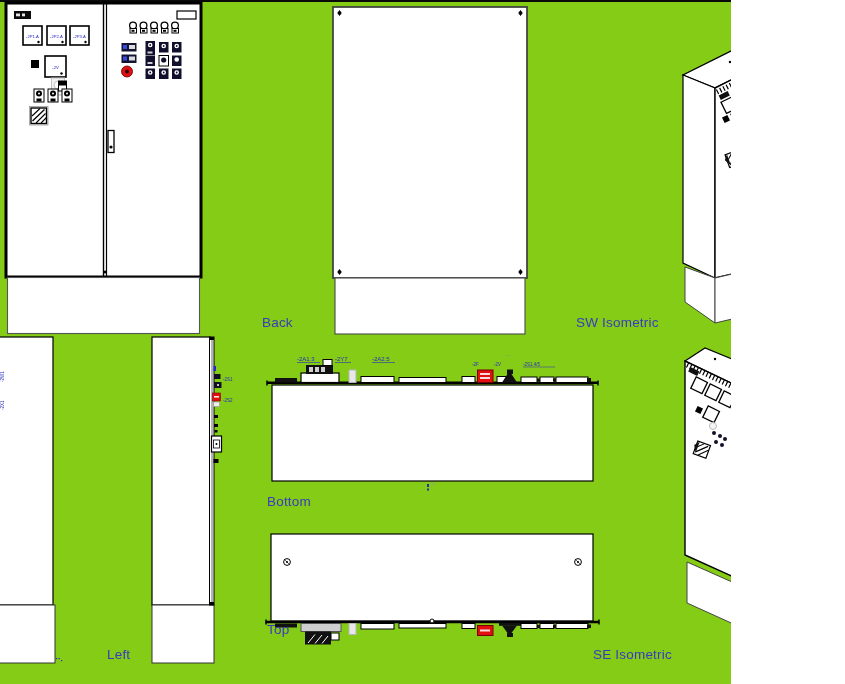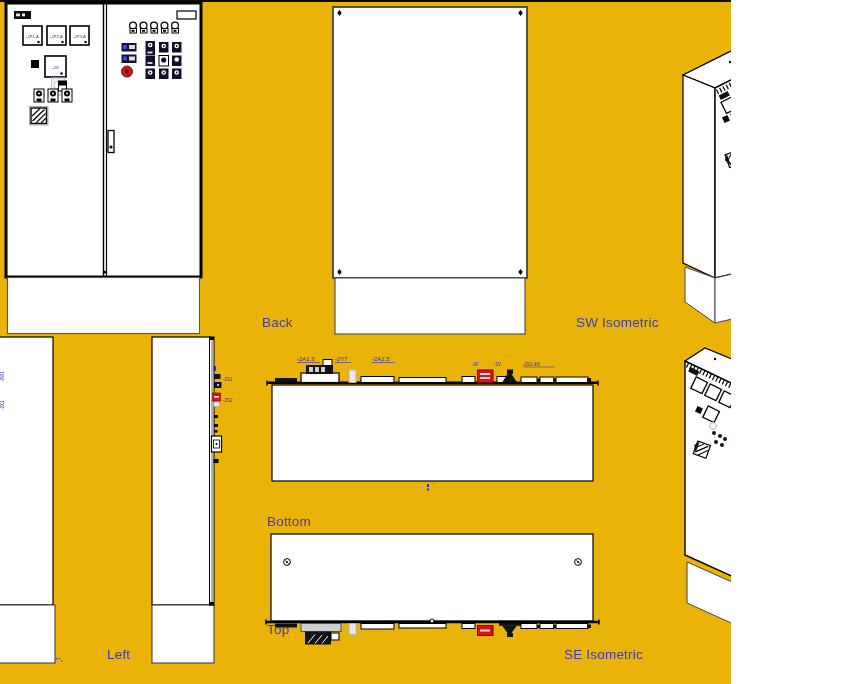--- a/index.html
+++ b/index.html
@@ -1,16 +1,16 @@
 <!DOCTYPE html>
 <html><head>
 <meta charset="utf-8">
 <style>
   html,body{margin:0;padding:0;background:#fff;}
-  .canvas{position:relative;width:731px;height:684px;background:#eab308;overflow:hidden;
+  .canvas{position:relative;width:731px;height:684px;background:#84cc16;overflow:hidden;
           font-family:"Liberation Sans",sans-serif;}
   .topline{position:absolute;left:0;top:0;width:845px;height:2px;background:#0a0a0a;}
   .view{position:absolute;}
   .view-label{position:absolute;color:#3a3ac0;font-size:13.5px;letter-spacing:0.2px;}
   svg{display:block;}
   svg text{font-family:"Liberation Sans",sans-serif;}
   .tag{fill:#2a2ac0;font-size:6px;}
   .tag-sm{fill:#2a2ac0;font-size:4.5px;}
   .tag-xs{fill:#2a2ac0;font-size:4.2px;}
 </style>
@@ -365,21 +365,21 @@
       <text x="258" y="21" class="tag-sm">-2S1.4/5</text>
       <line x1="258" y1="22" x2="290" y2="22" stroke="#2a2ac0" stroke-width="0.5"></line>
       <text x="240" y="12" fill="#8888aa" font-size="5">---</text>
     </g>
     <g>
       <rect x="162" y="139" width="2" height="3" fill="#2a2ac0"></rect>
       <rect x="162" y="143.5" width="2" height="2" fill="#2a2ac0"></rect>
       <polyline points="165,138 169,138 169,141" fill="none" stroke="#999" stroke-width="0.6"></polyline>
     </g>
   </svg>
-  <div class="view-label" style="left:267px;top:514px">Bottom</div>
+  <div class="view-label" style="left:267px;top:494px">Bottom</div>
 
   <svg class="view" style="left:265px;top:525px" width="335" height="159" viewBox="0 0 335 159">
     <rect x="6" y="9" width="322" height="87" fill="#fff" stroke="#000" stroke-width="1.2"></rect>
     <line x1="1" y1="97" x2="334" y2="97" stroke="#000" stroke-width="2.4"></line>
     <line x1="1" y1="94.5" x2="1" y2="99.5" stroke="#000" stroke-width="1.5"></line>
     <line x1="334" y1="94.5" x2="334" y2="99.5" stroke="#000" stroke-width="1.5"></line>
     <g>
       <circle cx="22" cy="37" r="3.4" fill="#fff" stroke="#000" stroke-width="1"></circle>
       <circle cx="22" cy="37" r="1" fill="#000"></circle>
       <line x1="19" y1="34" x2="25" y2="40" stroke="#000" stroke-width="0.6"></line>
@@ -481,14 +481,14 @@
           <circle cx="134" cy="92.5" r="1" fill="#fff"></circle>
         <circle cx="118" cy="104.5" r="1" fill="#fff"></circle>
           <circle cx="126" cy="108.5" r="1" fill="#fff"></circle>
           <circle cx="134" cy="112.5" r="1" fill="#fff"></circle>
       </g>
       <circle cx="93" cy="91" r="4" stroke="#600000" stroke-width="0.7" fill="#e01010"></circle>
       <rect x="88" y="142" width="4.5" height="16" fill="#fff" stroke="#000" stroke-width="1.1"></rect>
       <circle cx="90.2" cy="154" r="1.2" fill="#000"></circle>
     </g>
   </svg>
-  <div class="view-label" style="left:564px;top:647px">SE Isometric</div>
+  <div class="view-label" style="left:593px;top:647px">SE Isometric</div>
 </div>
 
 </body></html>

